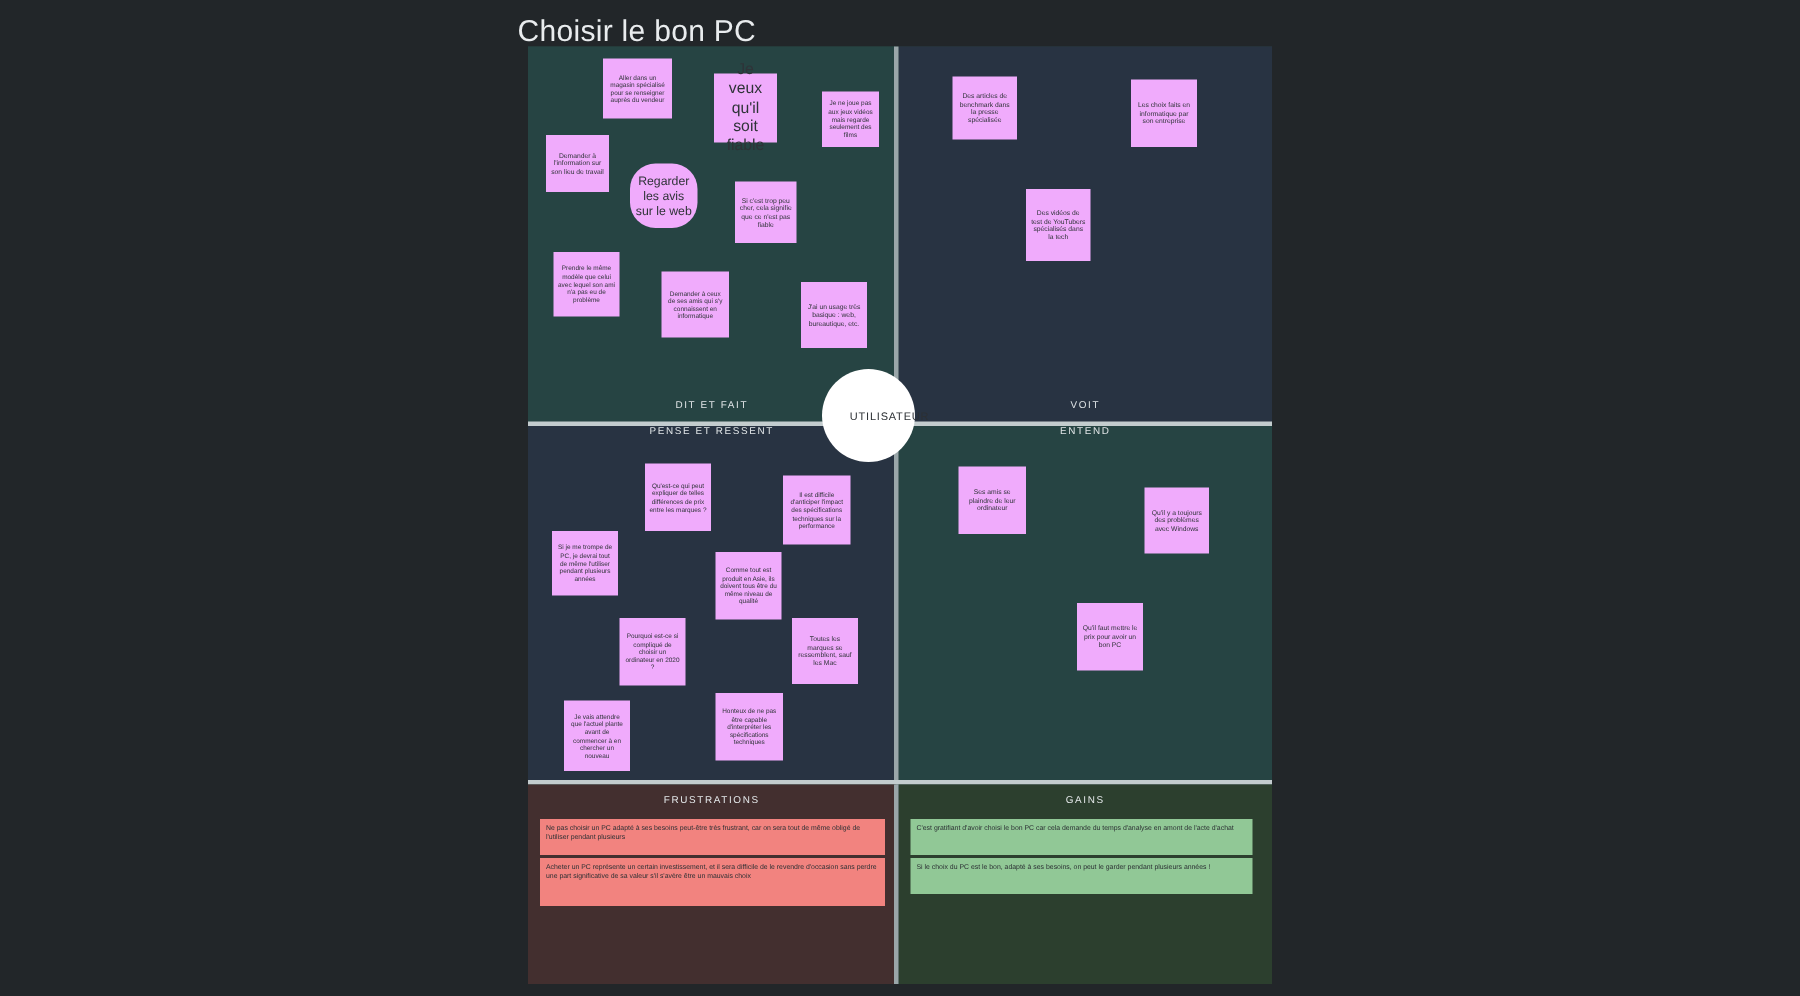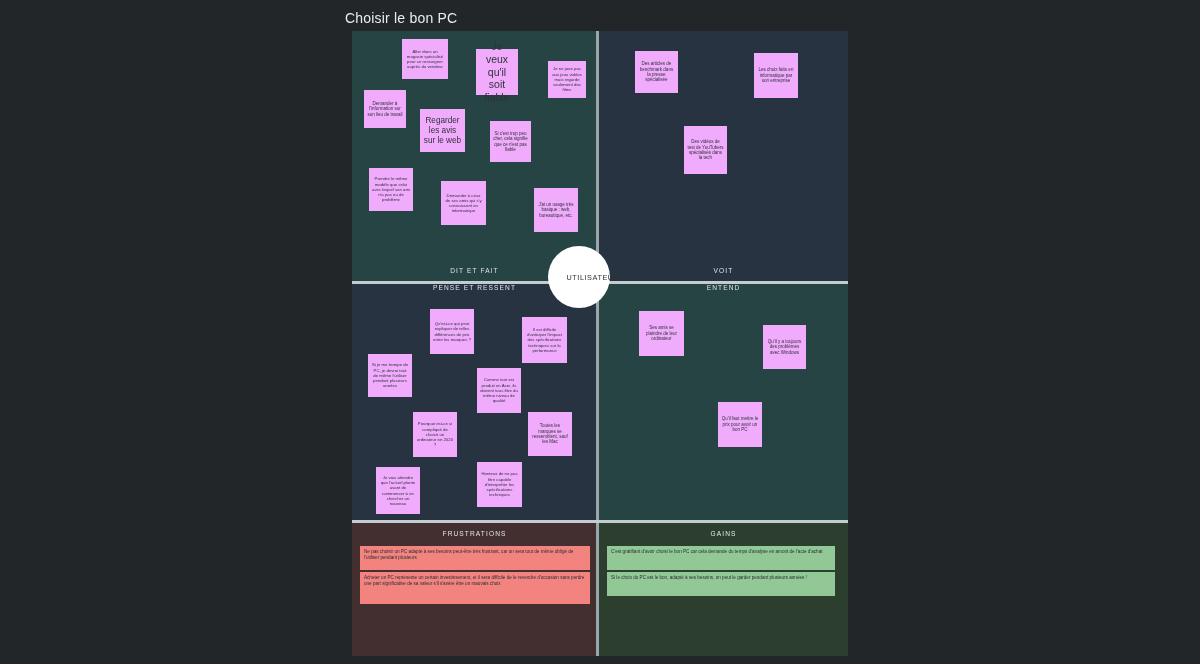--- a/index.html
+++ b/index.html
@@ -5,21 +5,21 @@
   * { box-sizing: border-box; margin: 0; padding: 0; }
   html, body {
     width: 1200px; height: 664px;
     background: #222629;
     font-family: "Liberation Sans", sans-serif;
     overflow: hidden;
   }
   #page-title {
     position: absolute;
     left: 345px; top: 10px;
-    font-size: 14px;
+    font-size: 20px;
     color: #e9ecee;
     letter-spacing: .2px;
     font-weight: 400;
   }
   #canvas {
     position: absolute;
     left: 352px; top: 31px;
     width: 496px; height: 625px;
     background: #26403f;
   }
@@ -89,21 +89,21 @@
     align-items: center;
     justify-content: center;
     text-align: center;
     line-height: 1.22;
     padding: 3px 3px;
     z-index: 5;
     box-shadow: 0 0 0 0 rgba(0,0,0,0);
   }
   .note.sm  { font-size: 4.3px; }
   .note.md  { font-size: 4.5px; }
-  .note.lg  { font-size: 8.2px; }
+  .note.lg  { font-size: 8.2px; border-radius: 17px; }
   .note.xl  { font-size: 10.5px; }
 
   
   #band-frustrations {
     position: absolute;
     left: 0; top: 492px; width: 245px; height: 133px;
     background: #432f2f;
   }
   #band-gains {
     position: absolute;

